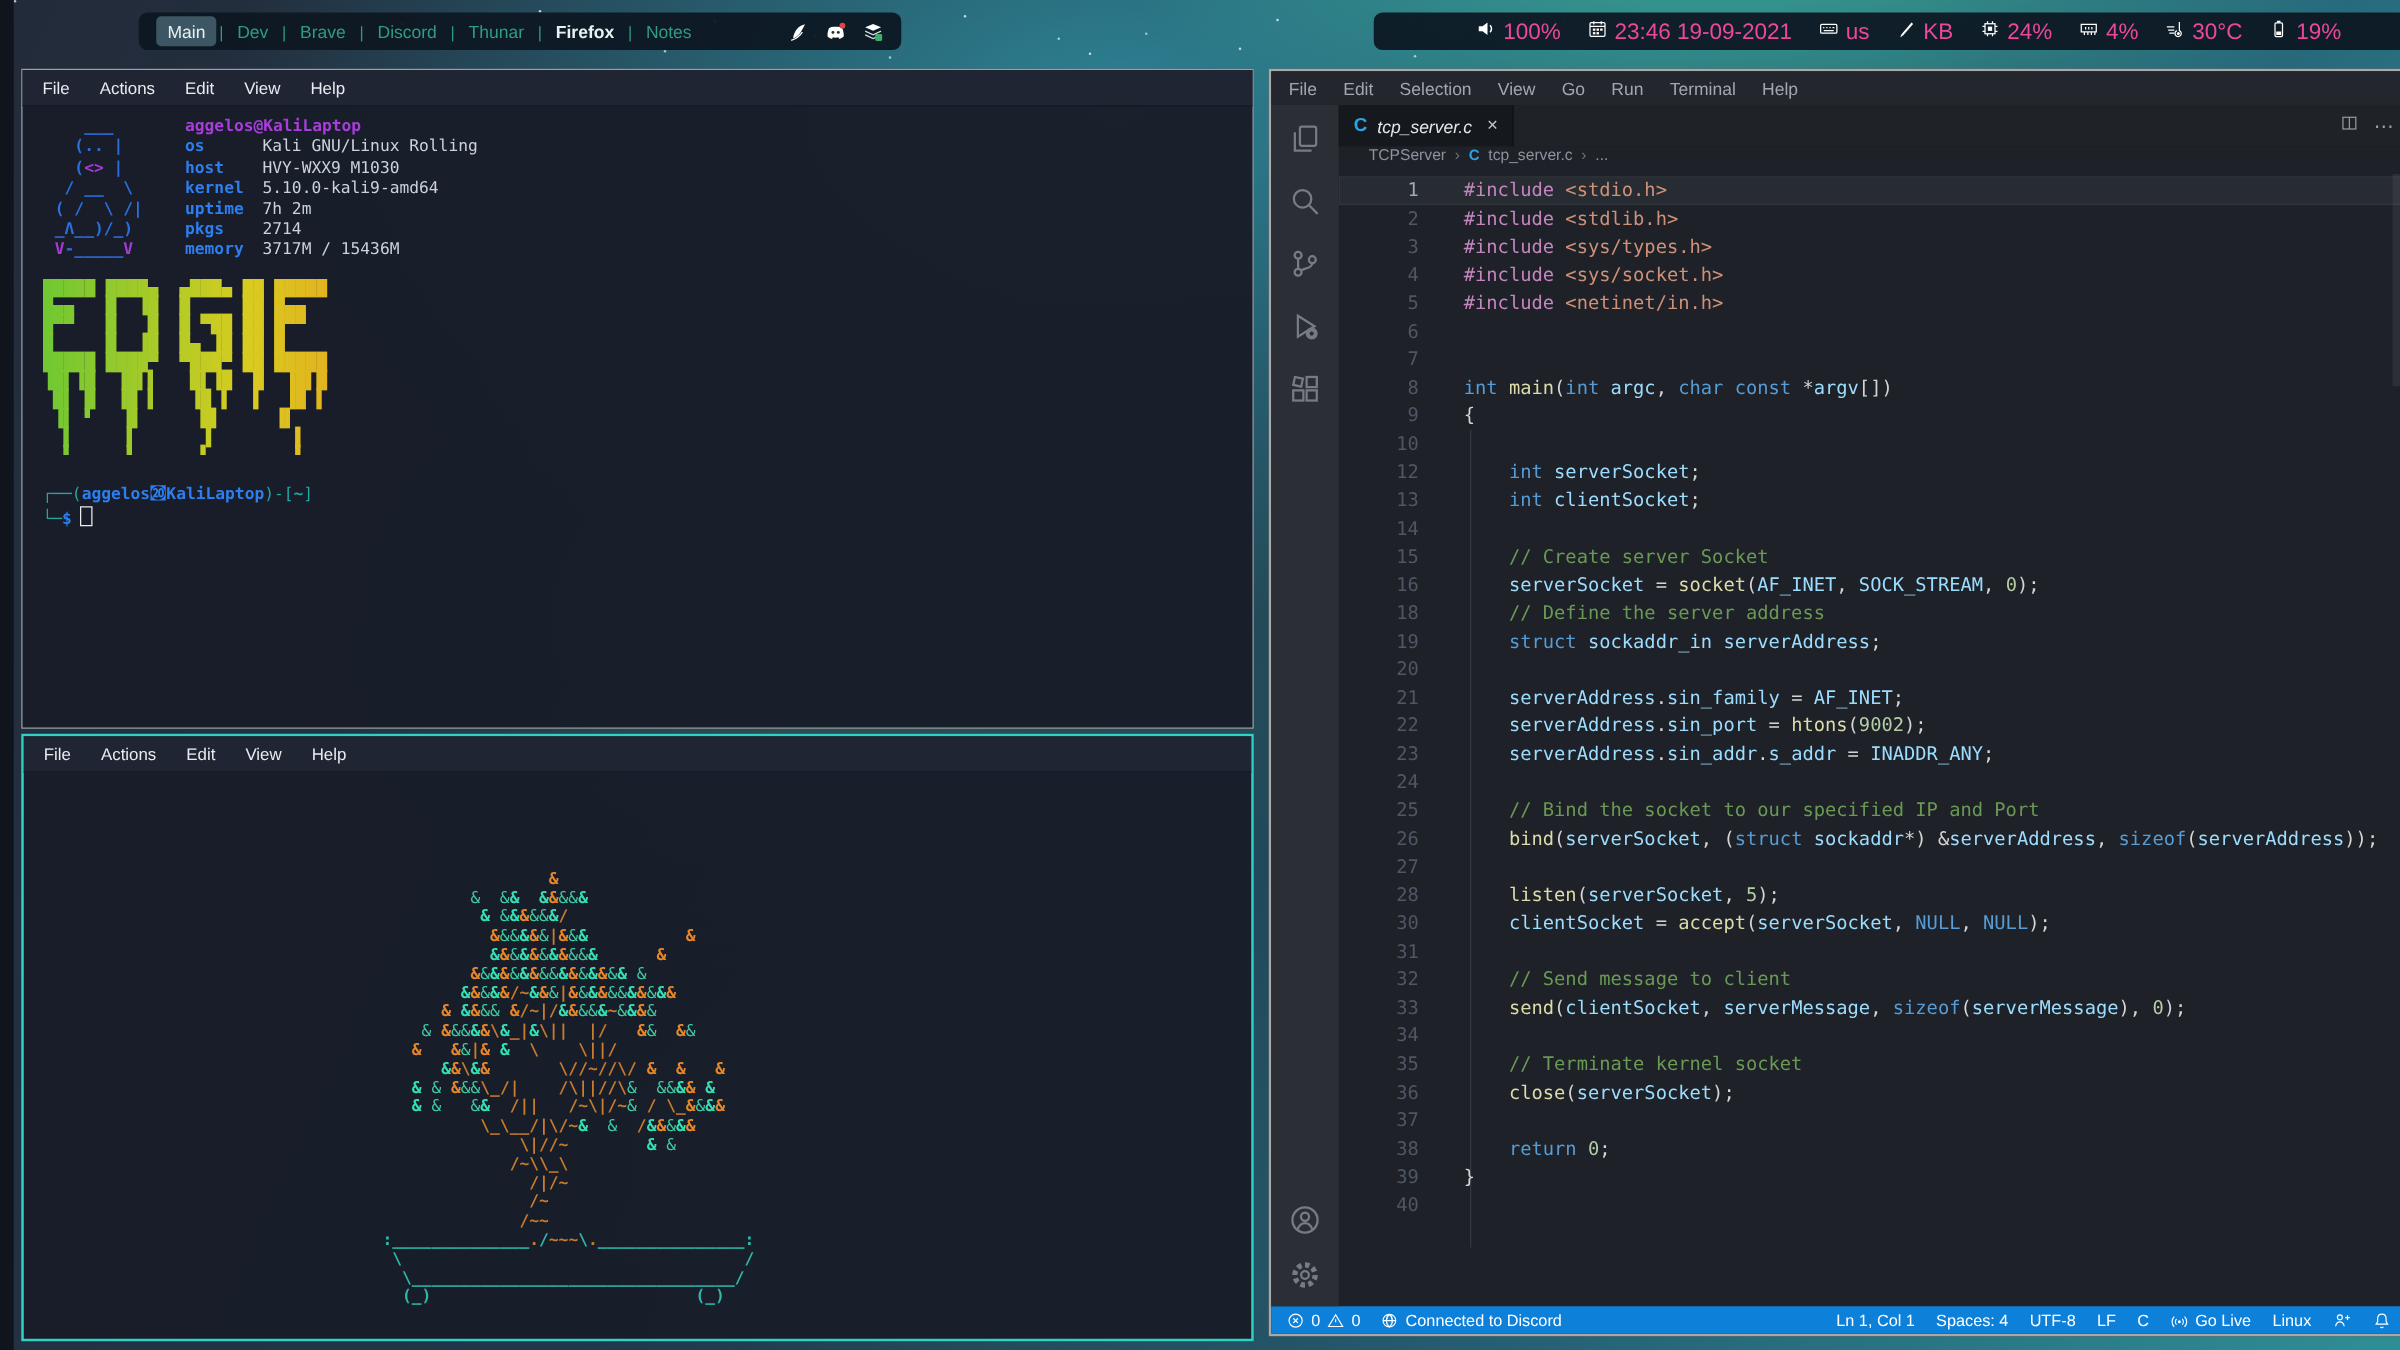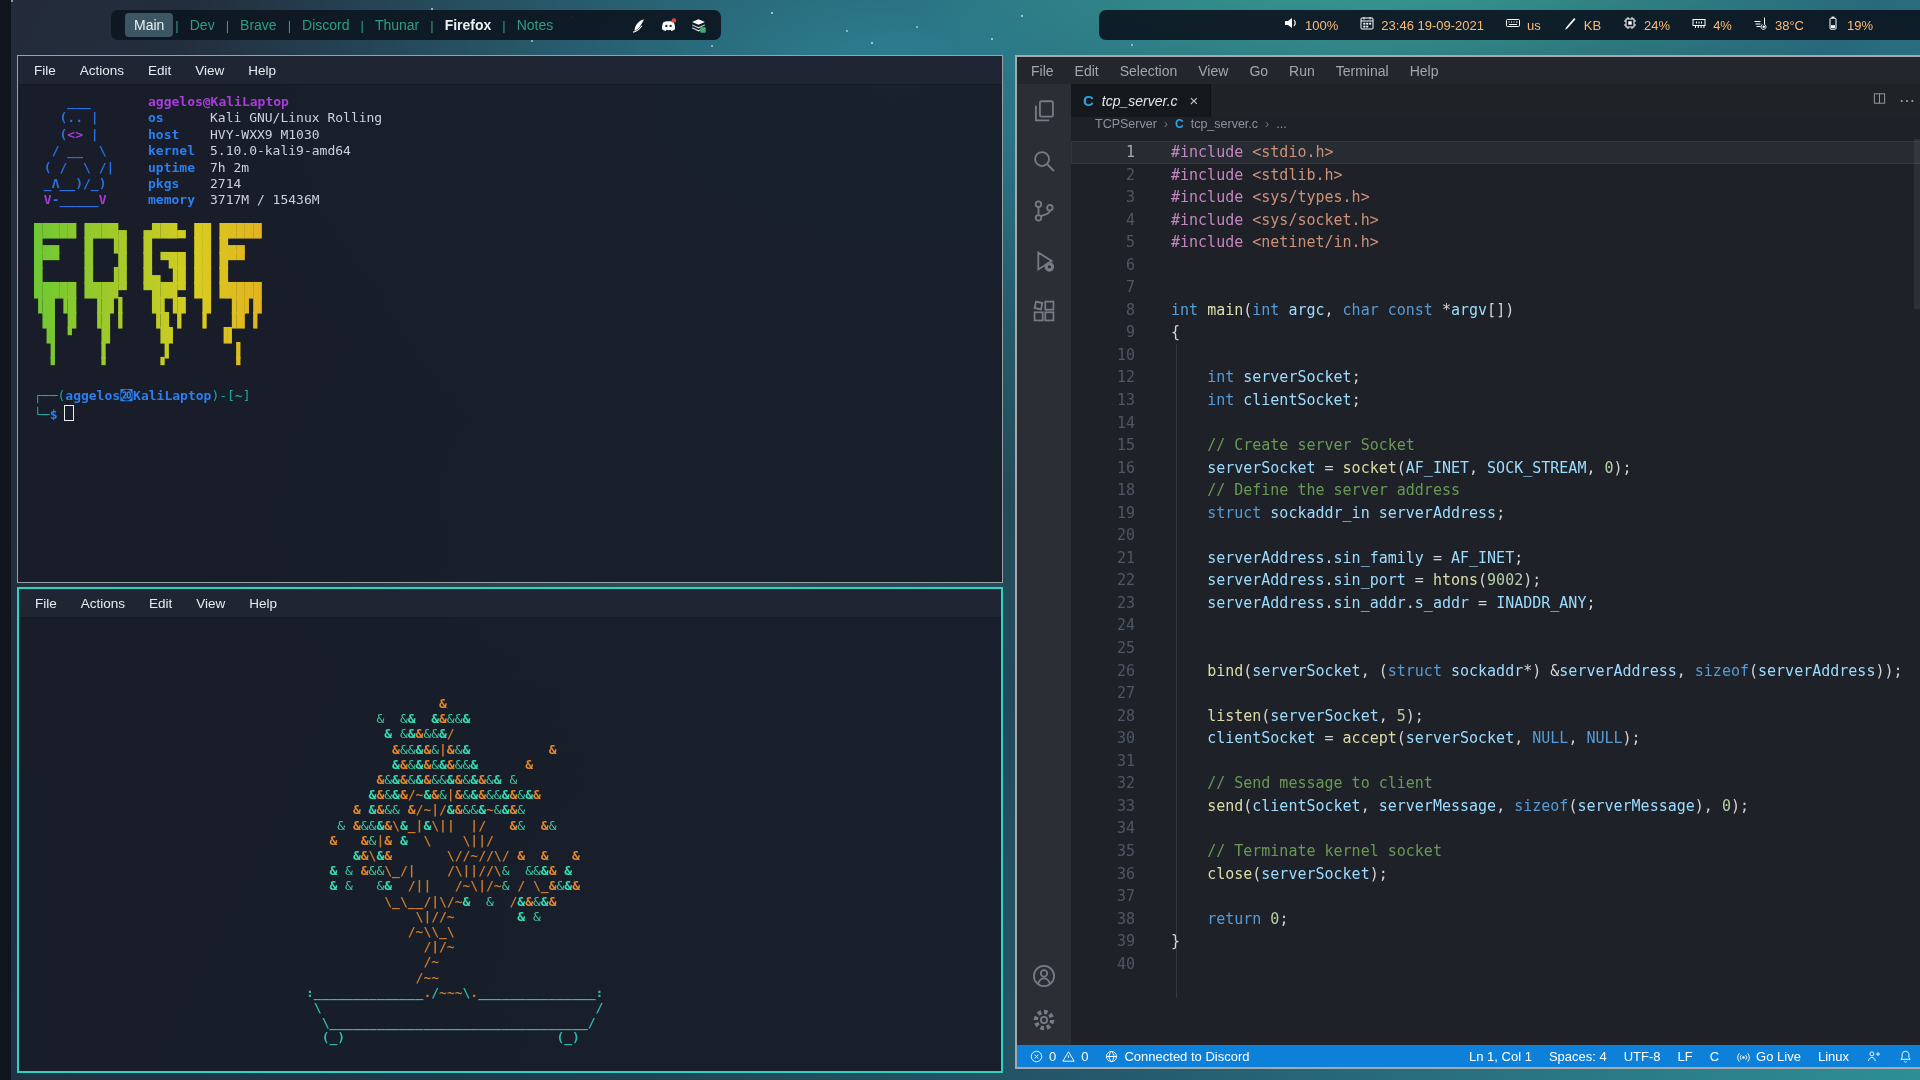--- a/index.html
+++ b/index.html
@@ -24,21 +24,21 @@
   #bar-left{left:100px;width:610px;border-radius:7px;padding:0 14px;gap:2px;box-sizing:border-box;}
   #bar-right{left:1088px;width:832px;border-radius:7px 0 0 7px;justify-content:flex-end;gap:21px;padding-right:58px;box-sizing:border-box;}
   .ws{font-size:14px;color:#2f9d82;padding:4px 9px;border-radius:4px;cursor:default;}
   .ws.active{background:#3c5763;color:#e9f1f2;}
   .ws.bright{color:#e9f1f2;font-weight:bold;}
   .ws-sep{color:#2f9d82;font-size:13px;}
   #tray{margin-left:auto;display:flex;gap:13px;align-items:center;}
   .tray-ic{width:17px;height:17px;display:inline-block;}
   .sb-item{display:flex;align-items:center;gap:6px;}
   .sb-item svg{width:16px;height:16px;}
-  .sb-item .sb-txt{color:#fdba74;font-size:13px;}
+  .sb-item .sb-txt{color:#ec4899;font-size:18px;}
   
   .term{position:absolute;background:rgba(24,29,40,.965);box-sizing:border-box;}
   #term1{left:6px;top:55px;width:986px;height:528px;border:1px solid #99a1a7;}
   #term2{left:6px;top:587px;width:986px;height:486px;border:2px solid #2fd3c3;}
   .term-menubar{height:28px;display:flex;align-items:center;gap:24px;padding-left:16px;
     background:rgba(33,39,52,.85);border-bottom:1px solid #141926;}
   .term-menubar span{color:#e8ebf0;font-size:13.5px;}
   .mono{font-family:"DejaVu Sans Mono",monospace;}
   #term1-content{position:relative;padding:9px 16px 0 16px;}
   #kali-logo{position:absolute;left:18px;top:9px;margin:0;font:bold 13px/16.4px "DejaVu Sans Mono",monospace;}
@@ -183,21 +183,21 @@
             <path d="M4.5 10.5v2.5M7.3 10.5v2.5M10.1 10.5v2.5M12.9 10.5v2.5M5.5 6.5v2M8 6.5v2M10.5 6.5v2" stroke="#fff"></path>
           </svg></span>
         <span class="sb-txt">4%</span>
       </span>
       <span class="sb-item">
         <span><svg viewBox="0 0 16 16">
             <path d="M1.5 6.5h6M2.5 9h5M3.5 11.5h4" stroke="#fff"></path>
             <path d="M11.5 2.5v7a2.5 2.5 0 1 1-2 0" stroke="#fff" fill="none"></path>
             <circle cx="10.7" cy="11.8" r="1.2" fill="#fff"></circle>
           </svg></span>
-        <span class="sb-txt">38°C</span>
+        <span class="sb-txt">30°C</span>
       </span>
       <span class="sb-item">
         <span><svg viewBox="0 0 16 16">
             <rect x="5" y="3.2" width="6" height="11" rx="1" stroke="#fff" fill="none"></rect>
             <rect x="6.6" y="1.6" width="2.8" height="1.4" fill="#fff"></rect>
             <rect x="6" y="10.2" width="4" height="2.8" fill="#fff"></rect>
           </svg></span>
         <span class="sb-txt">19%</span>
       </span>
     </div>
@@ -438,20 +438,21 @@
               <div class="cl">
                 <span class="ln">23</span>
                 <span class="lc">    <span class="tok-id">serverAddress</span><span class="tok-pun">.</span><span class="tok-id">sin_addr</span><span class="tok-pun">.</span><span class="tok-id">s_addr</span> <span class="tok-pun">=</span> <span class="tok-id">INADDR_ANY</span><span class="tok-pun">;</span></span>
               </div>
               <div class="cl">
                 <span class="ln">24</span>
                 <span class="lc"></span>
               </div>
               <div class="cl">
                 <span class="ln">25</span>
+                <span class="lc">    <span class="tok-com">// Bind the socket to our specified IP and Port</span></span>
               </div>
               <div class="cl">
                 <span class="ln">26</span>
                 <span class="lc">    <span class="tok-fn">bind</span><span class="tok-pun">(</span><span class="tok-id">serverSocket</span><span class="tok-pun">,</span> <span class="tok-pun">(</span><span class="tok-kw">struct</span> <span class="tok-id">sockaddr</span><span class="tok-pun">*</span><span class="tok-pun">)</span> <span class="tok-pun">&amp;</span><span class="tok-id">serverAddress</span><span class="tok-pun">,</span> <span class="tok-kw">sizeof</span><span class="tok-pun">(</span><span class="tok-id">serverAddress</span><span class="tok-pun">)</span><span class="tok-pun">)</span><span class="tok-pun">;</span></span>
               </div>
               <div class="cl">
                 <span class="ln">27</span>
                 <span class="lc"></span>
               </div>
               <div class="cl">

